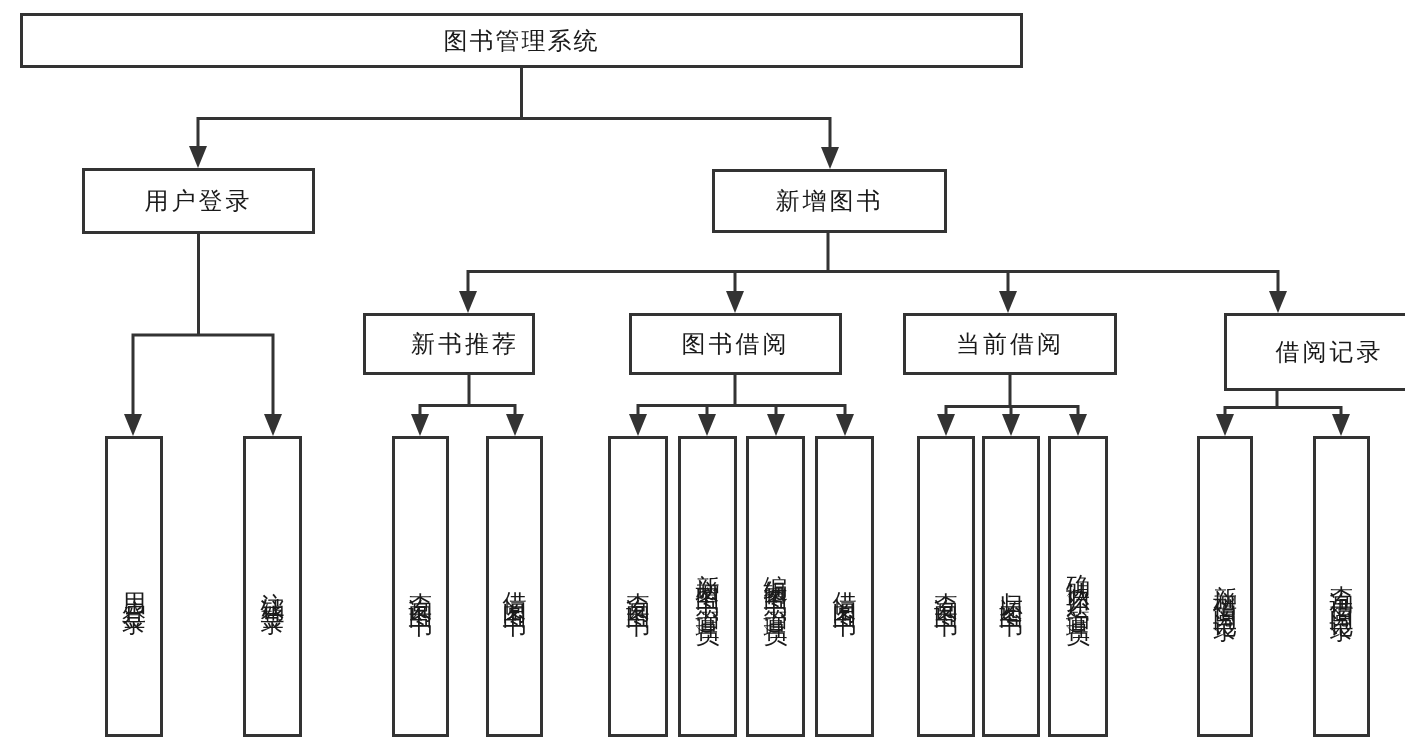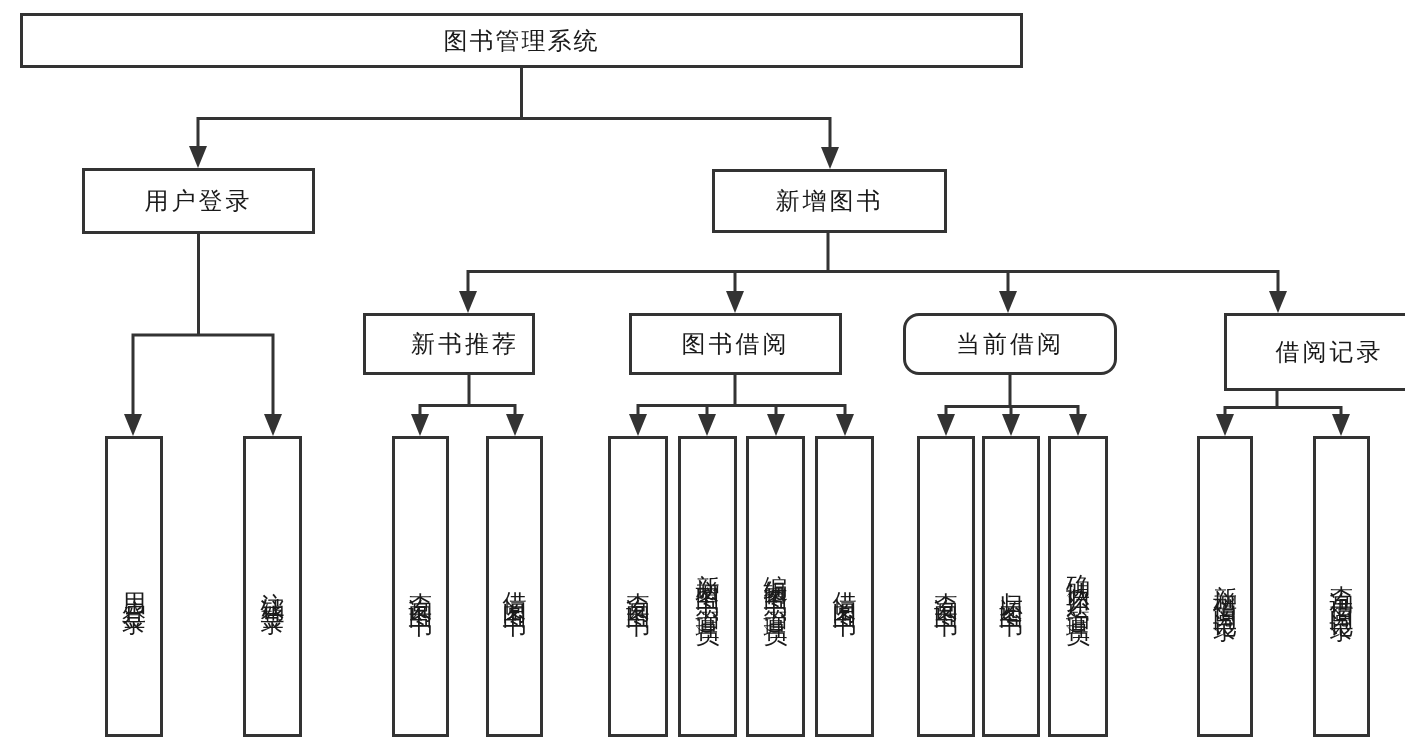--- a/index.html
+++ b/index.html
@@ -114,21 +114,21 @@
   <div class="node hnode" style="left:712px; top:169px; width:235px; height:64px;">
     <span>新增图书</span>
   </div>
 
   <div class="node hnode" style="left:363px; top:313px; width:172px; height:62px;padding-left:32px;">
     <span>新书推荐</span>
   </div>
   <div class="node hnode" style="left:629px; top:313px; width:213px; height:62px;">
     <span>图书借阅</span>
   </div>
-  <div class="node hnode" style="left:903px; top:313px; width:214px; height:62px;border-radius:16px;">
+  <div class="node hnode" style="left:903px; top:313px; width:214px; height:62px;">
     <span>当前借阅</span>
   </div>
   <div class="node hnode" style="left:1224px; top:313px; width:211px; height:78px;">
     <span>借阅记录</span>
   </div>
 
   <div class="node vnode" style="left:105px; top:436px; width:58px; height:301px;">
     <span>用户登录</span>
   </div>
   <div class="node vnode" style="left:243px; top:436px; width:59px; height:301px;">

